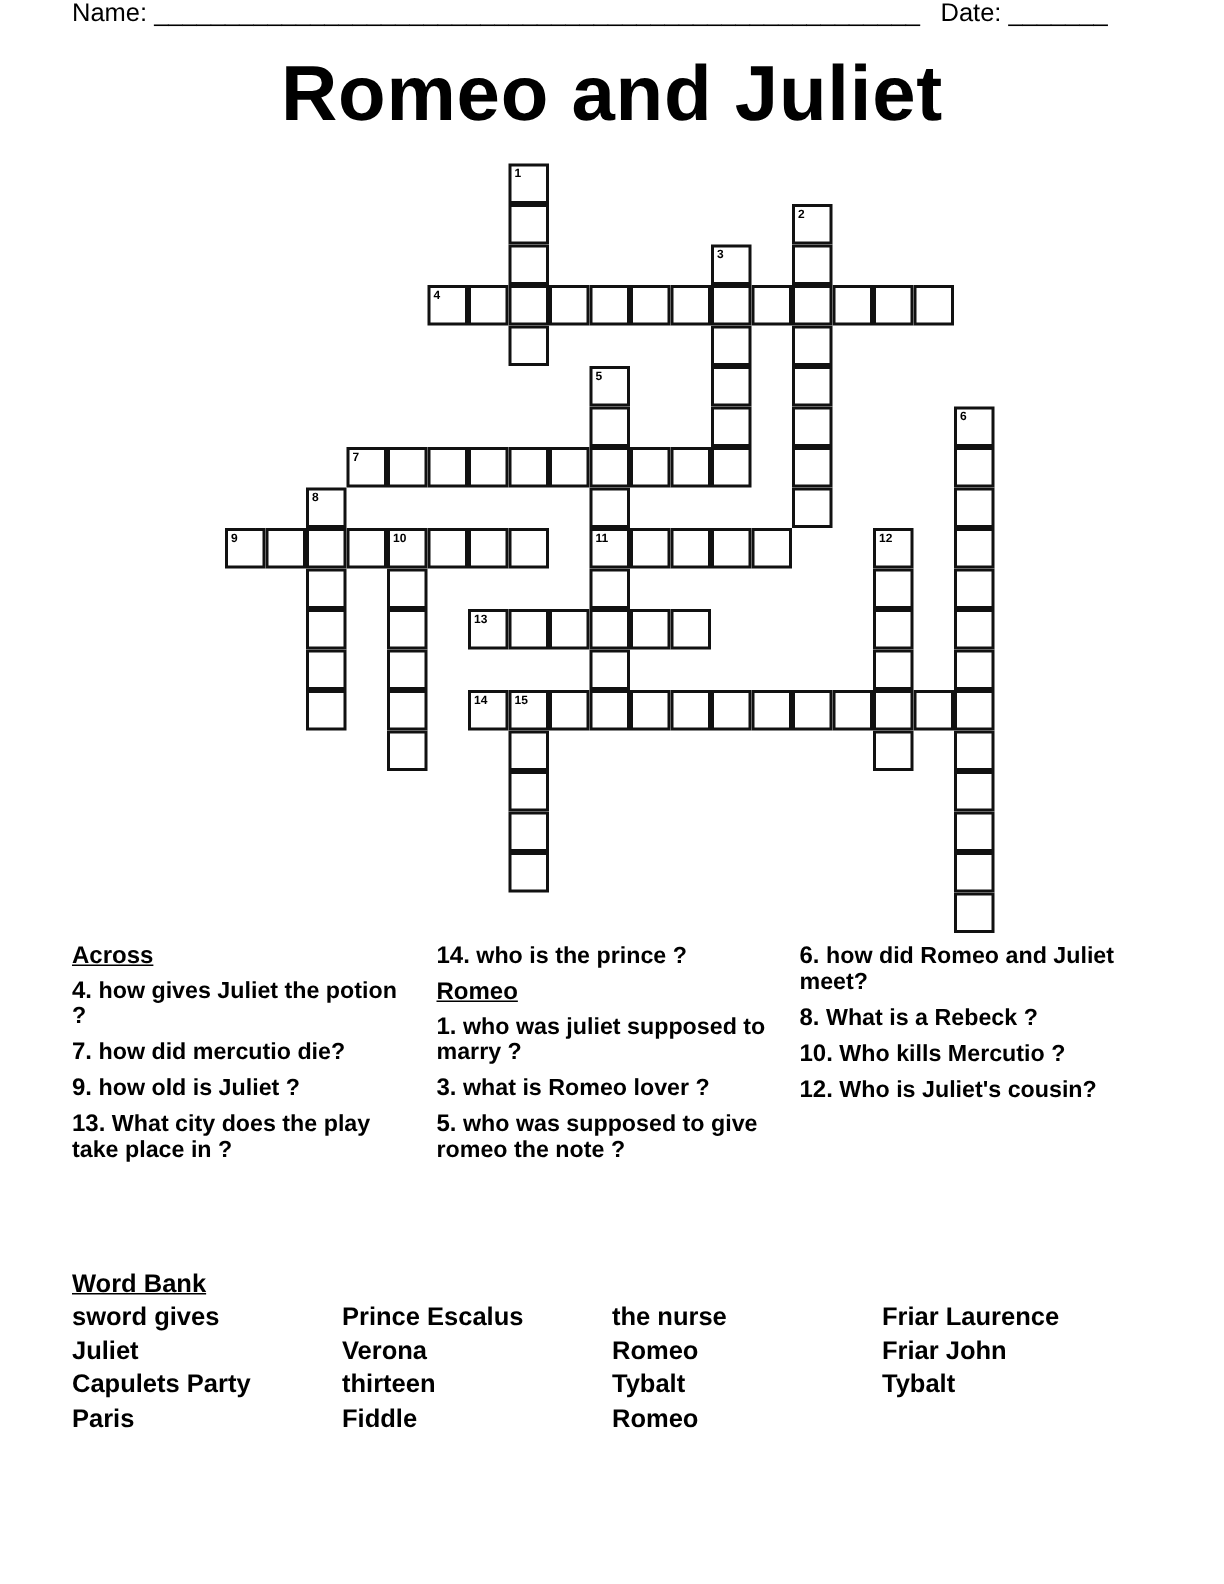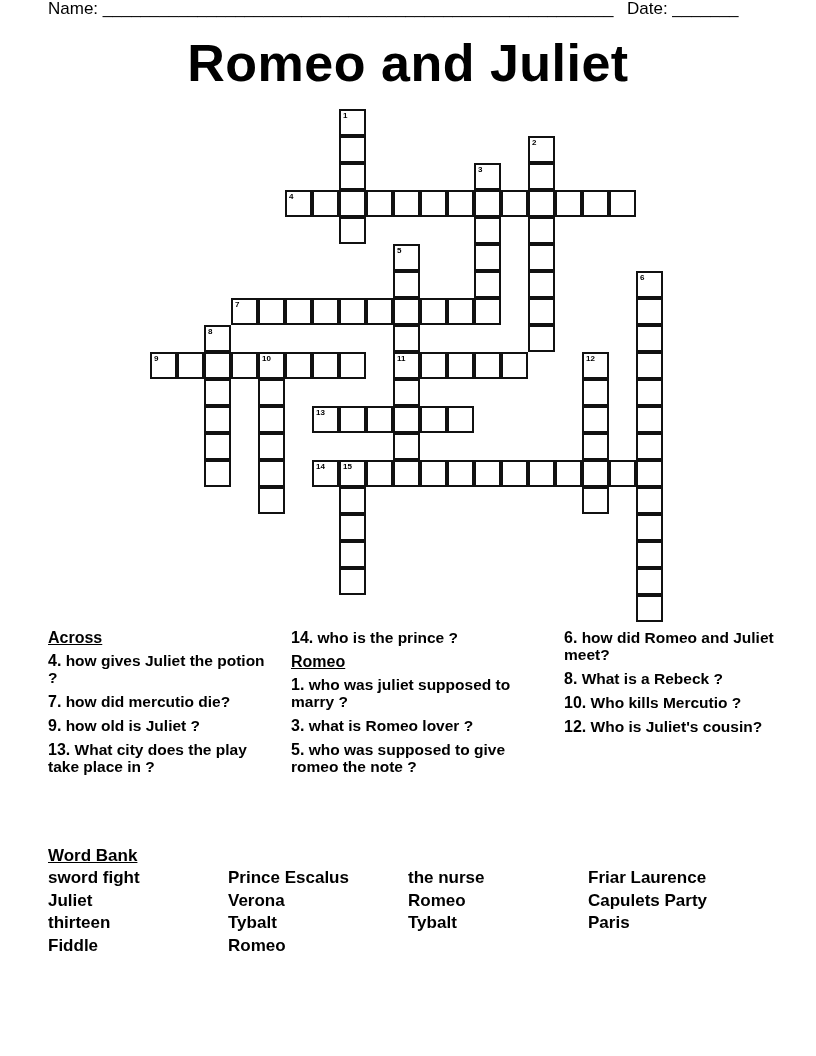--- a/index.html
+++ b/index.html
@@ -9,21 +9,21 @@
   .title { position: absolute; top: 33px; left: 0; width: 816px; text-align: center; font-size: 52px; font-weight: bold; letter-spacing: 0.5px; }
   #grid { position: absolute; left: 0; top: 0; width: 816px; height: 640px; }
   .cell { position: absolute; width: 27px; height: 27px; box-sizing: border-box; border: 2px solid #111; background: #fff; margin-left: -1px; margin-top: -1px; }
   .cell .num { position: absolute; left: 2px; top: 0px; font-size: 8px; font-weight: bold; line-height: 9px; }
   .clues { position: absolute; font-weight: bold; font-size: 15.5px; line-height: 17px; }
   .clues .heading { text-decoration: underline; font-size: 16px; margin-bottom: 6px; display: block; }
   .clue { margin-bottom: 7px; }
   .clue .n { font-size: 16px; }
   .col1 { left: 48px; top: 629px; width: 230px; }
   .col2 { left: 291px; top: 629px; width: 236px; }
-  .col3 { left: 564px; top: 629px; width: 220px; }
+  .col3 { left: 533px; top: 629px; width: 220px; }
   .wb-title { position: absolute; left: 48px; top: 846px; font-weight: bold; font-size: 17px; text-decoration: underline; }
   .wb { position: absolute; left: 48px; top: 868px; width: 720px; display: grid; grid-template-columns: 180px 180px 180px 180px; grid-auto-rows: 22.7px; font-weight: bold; font-size: 17px; }
 </style>
 </head>
 <body>
 
 <div class="name-label">Name: ______________________________________________________</div>
 <div class="date-label">Date: _______</div>
 
 <div class="title">Romeo and Juliet</div>
@@ -185,27 +185,28 @@
 
 <div class="clues col3">
   <div class="clue"><span class="n">6.</span><span> how did Romeo and Juliet meet?</span></div>
   <div class="clue"><span class="n">8.</span><span> What is a Rebeck ?</span></div>
   <div class="clue"><span class="n">10.</span><span> Who kills Mercutio ?</span></div>
   <div class="clue"><span class="n">12.</span><span> Who is Juliet's cousin?</span></div>
 </div>
 
 <div class="wb-title">Word Bank</div>
 <div class="wb">
-  <span>sword fight</span>
+  <span>sword gives</span>
   <span>Prince Escalus</span>
   <span>the nurse</span>
   <span>Friar Laurence</span>
   <span>Juliet</span>
   <span>Verona</span>
   <span>Romeo</span>
+  <span>Friar John</span>
   <span>Capulets Party</span>
   <span>thirteen</span>
   <span>Tybalt</span>
   <span>Tybalt</span>
   <span>Paris</span>
   <span>Fiddle</span>
   <span>Romeo</span>
   <span></span>
 </div>
 

